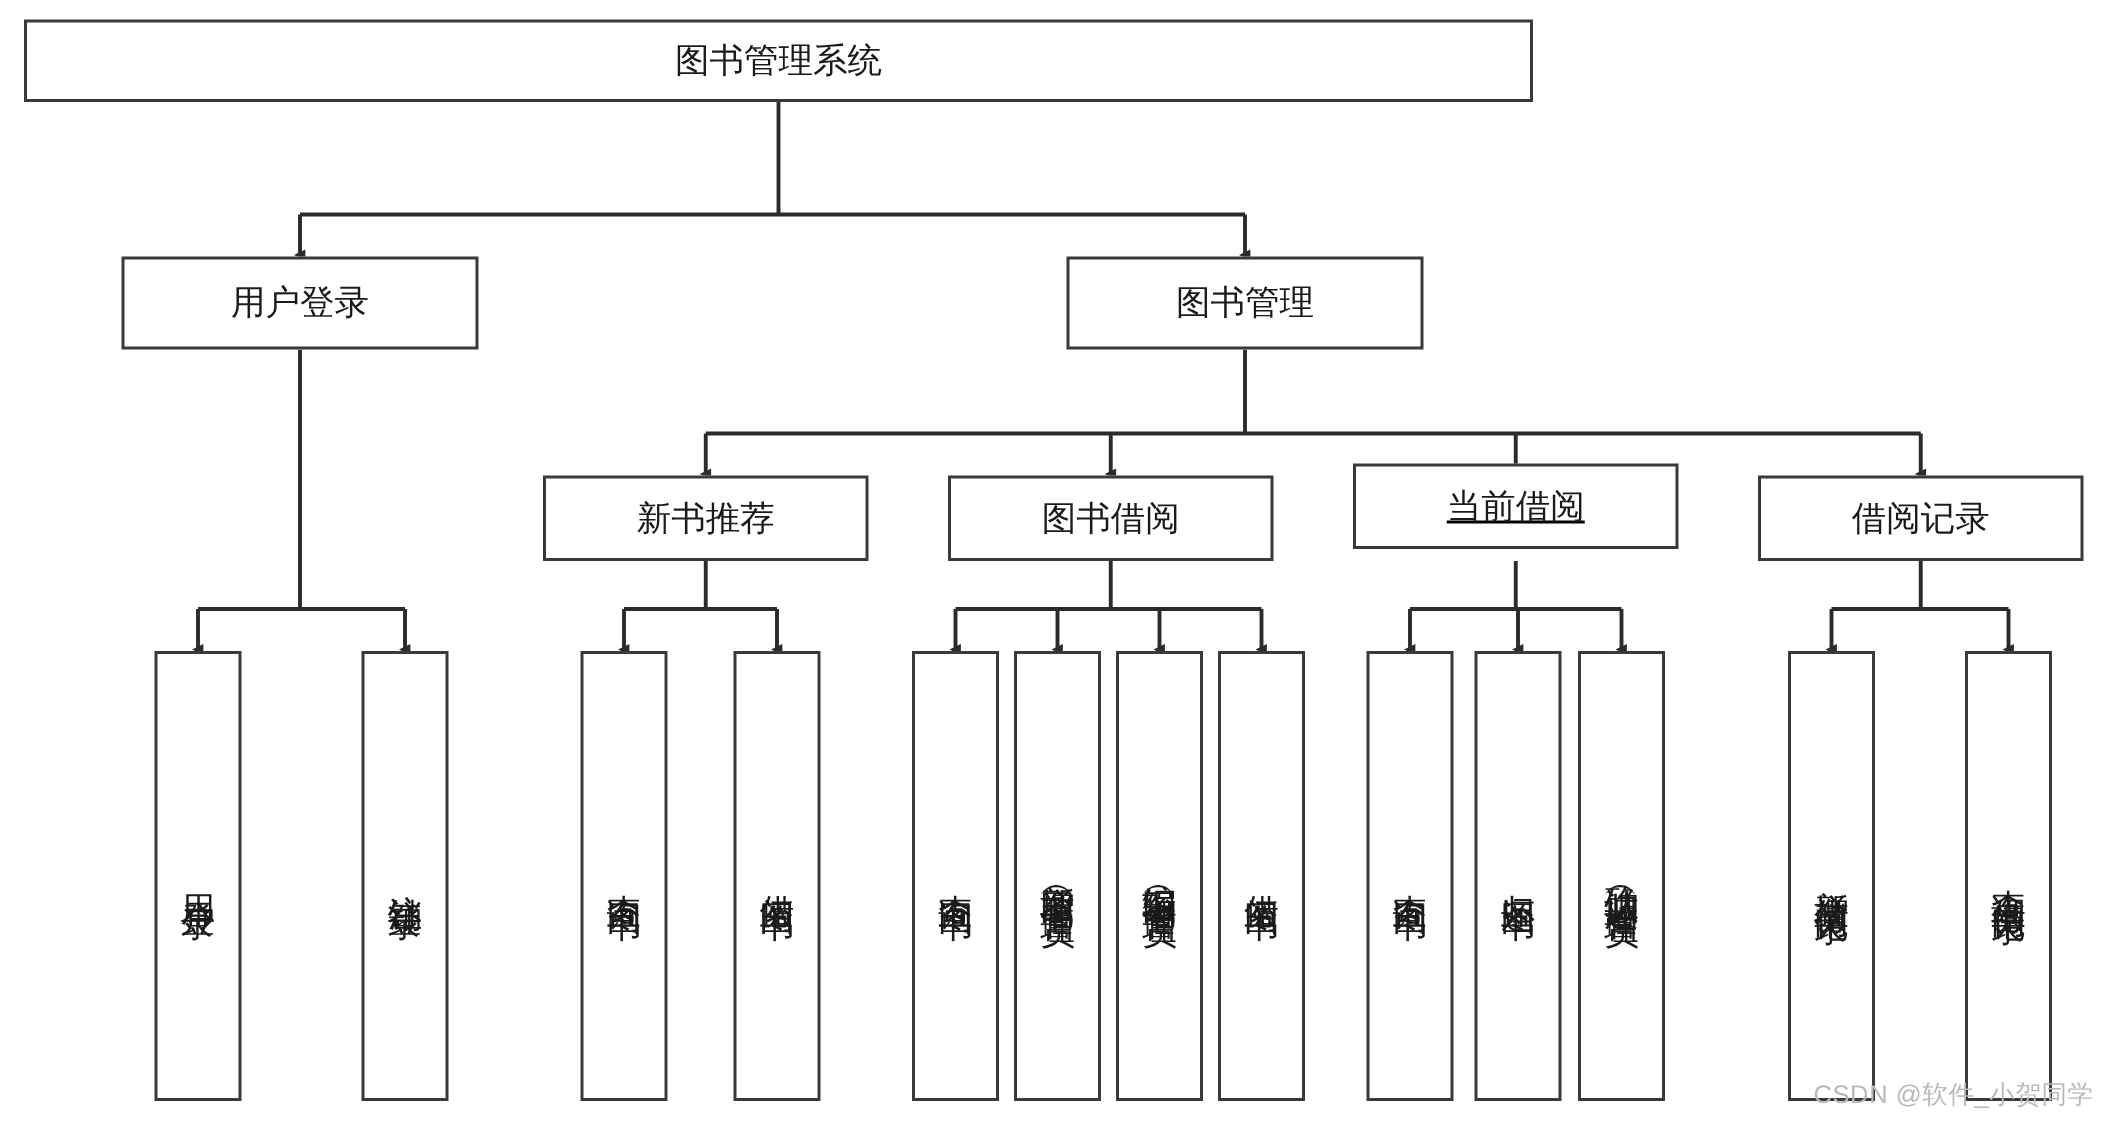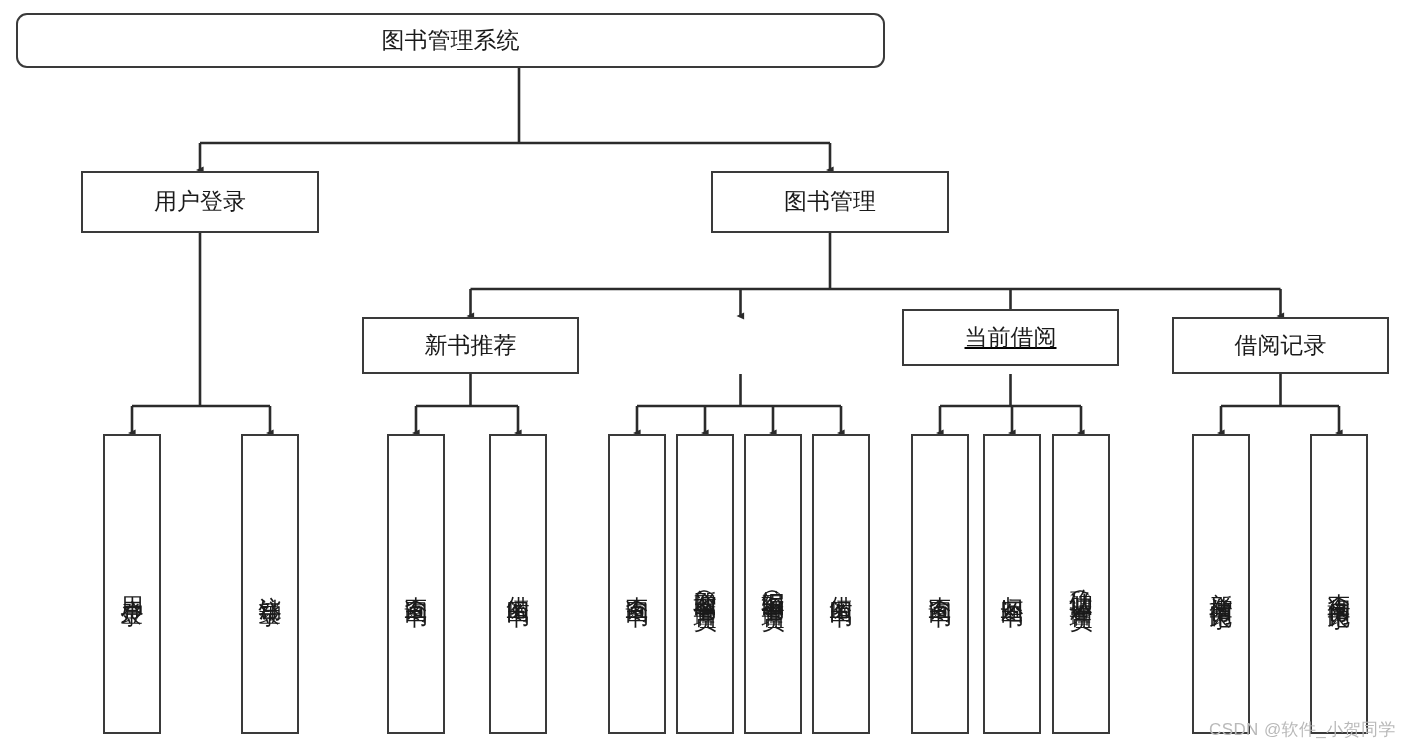--- a/index.html
+++ b/index.html
@@ -108,33 +108,36 @@
         <path d="M940,406 L940,433" marker-end="url(#arrow)"></path>
         <path d="M1012,406 L1012,433" marker-end="url(#arrow)"></path>
         <path d="M1081,406 L1081,433" marker-end="url(#arrow)"></path>
         <path d="M1280.5,374 L1280.5,406"></path>
         <path d="M1221,406 L1339,406"></path>
         <path d="M1221,406 L1221,433" marker-end="url(#arrow)"></path>
         <path d="M1339,406 L1339,433" marker-end="url(#arrow)"></path>
       </g>
   </svg>
 
-  <div class="node root" id="node-root" style="left: 16px; top: 13px; width: 869px; height: 55px; border-radius: 11px;">
+  <div class="node root" id="node-root" style="left: 16px; top: 13px; width: 1006px; height: 55px;">
     <span class="label">图书管理系统</span>
   </div>
 
   <div class="node horiz" id="node-user-login" style="left: 81px; top: 171px; width: 238px; height: 62px;">
     <span class="label">用户登录</span>
   </div>
   <div class="node horiz" id="node-new-book-recommend" style="left: 362px; top: 317px; width: 217px; height: 57px;">
     <span class="label">新书推荐</span>
   </div>
 
   <div class="node horiz" id="node-book-manage" style="left: 711px; top: 171px; width: 238px; height: 62px;">
     <span class="label">图书管理</span>
+  </div>
+  <div class="node horiz" id="node-book-borrow" style="left: 632px; top: 317px; width: 217px; height: 57px;">
+    <span class="label">图书借阅</span>
   </div>
   <div class="node horiz" id="node-current-borrow" style="left: 902px; top: 309px; width: 217px; height: 57px; text-decoration: underline;">
     <span class="label">当前借阅</span>
   </div>
   <div class="node horiz" id="node-borrow-record" style="left: 1172px; top: 317px; width: 217px; height: 57px;">
     <span class="label">借阅记录</span>
   </div>
 
   <div class="node vert" id="node-leaf-user-login" style="left: 103px; top: 434px; width: 58px; height: 300px;">
     <span class="label">用户登录</span>

